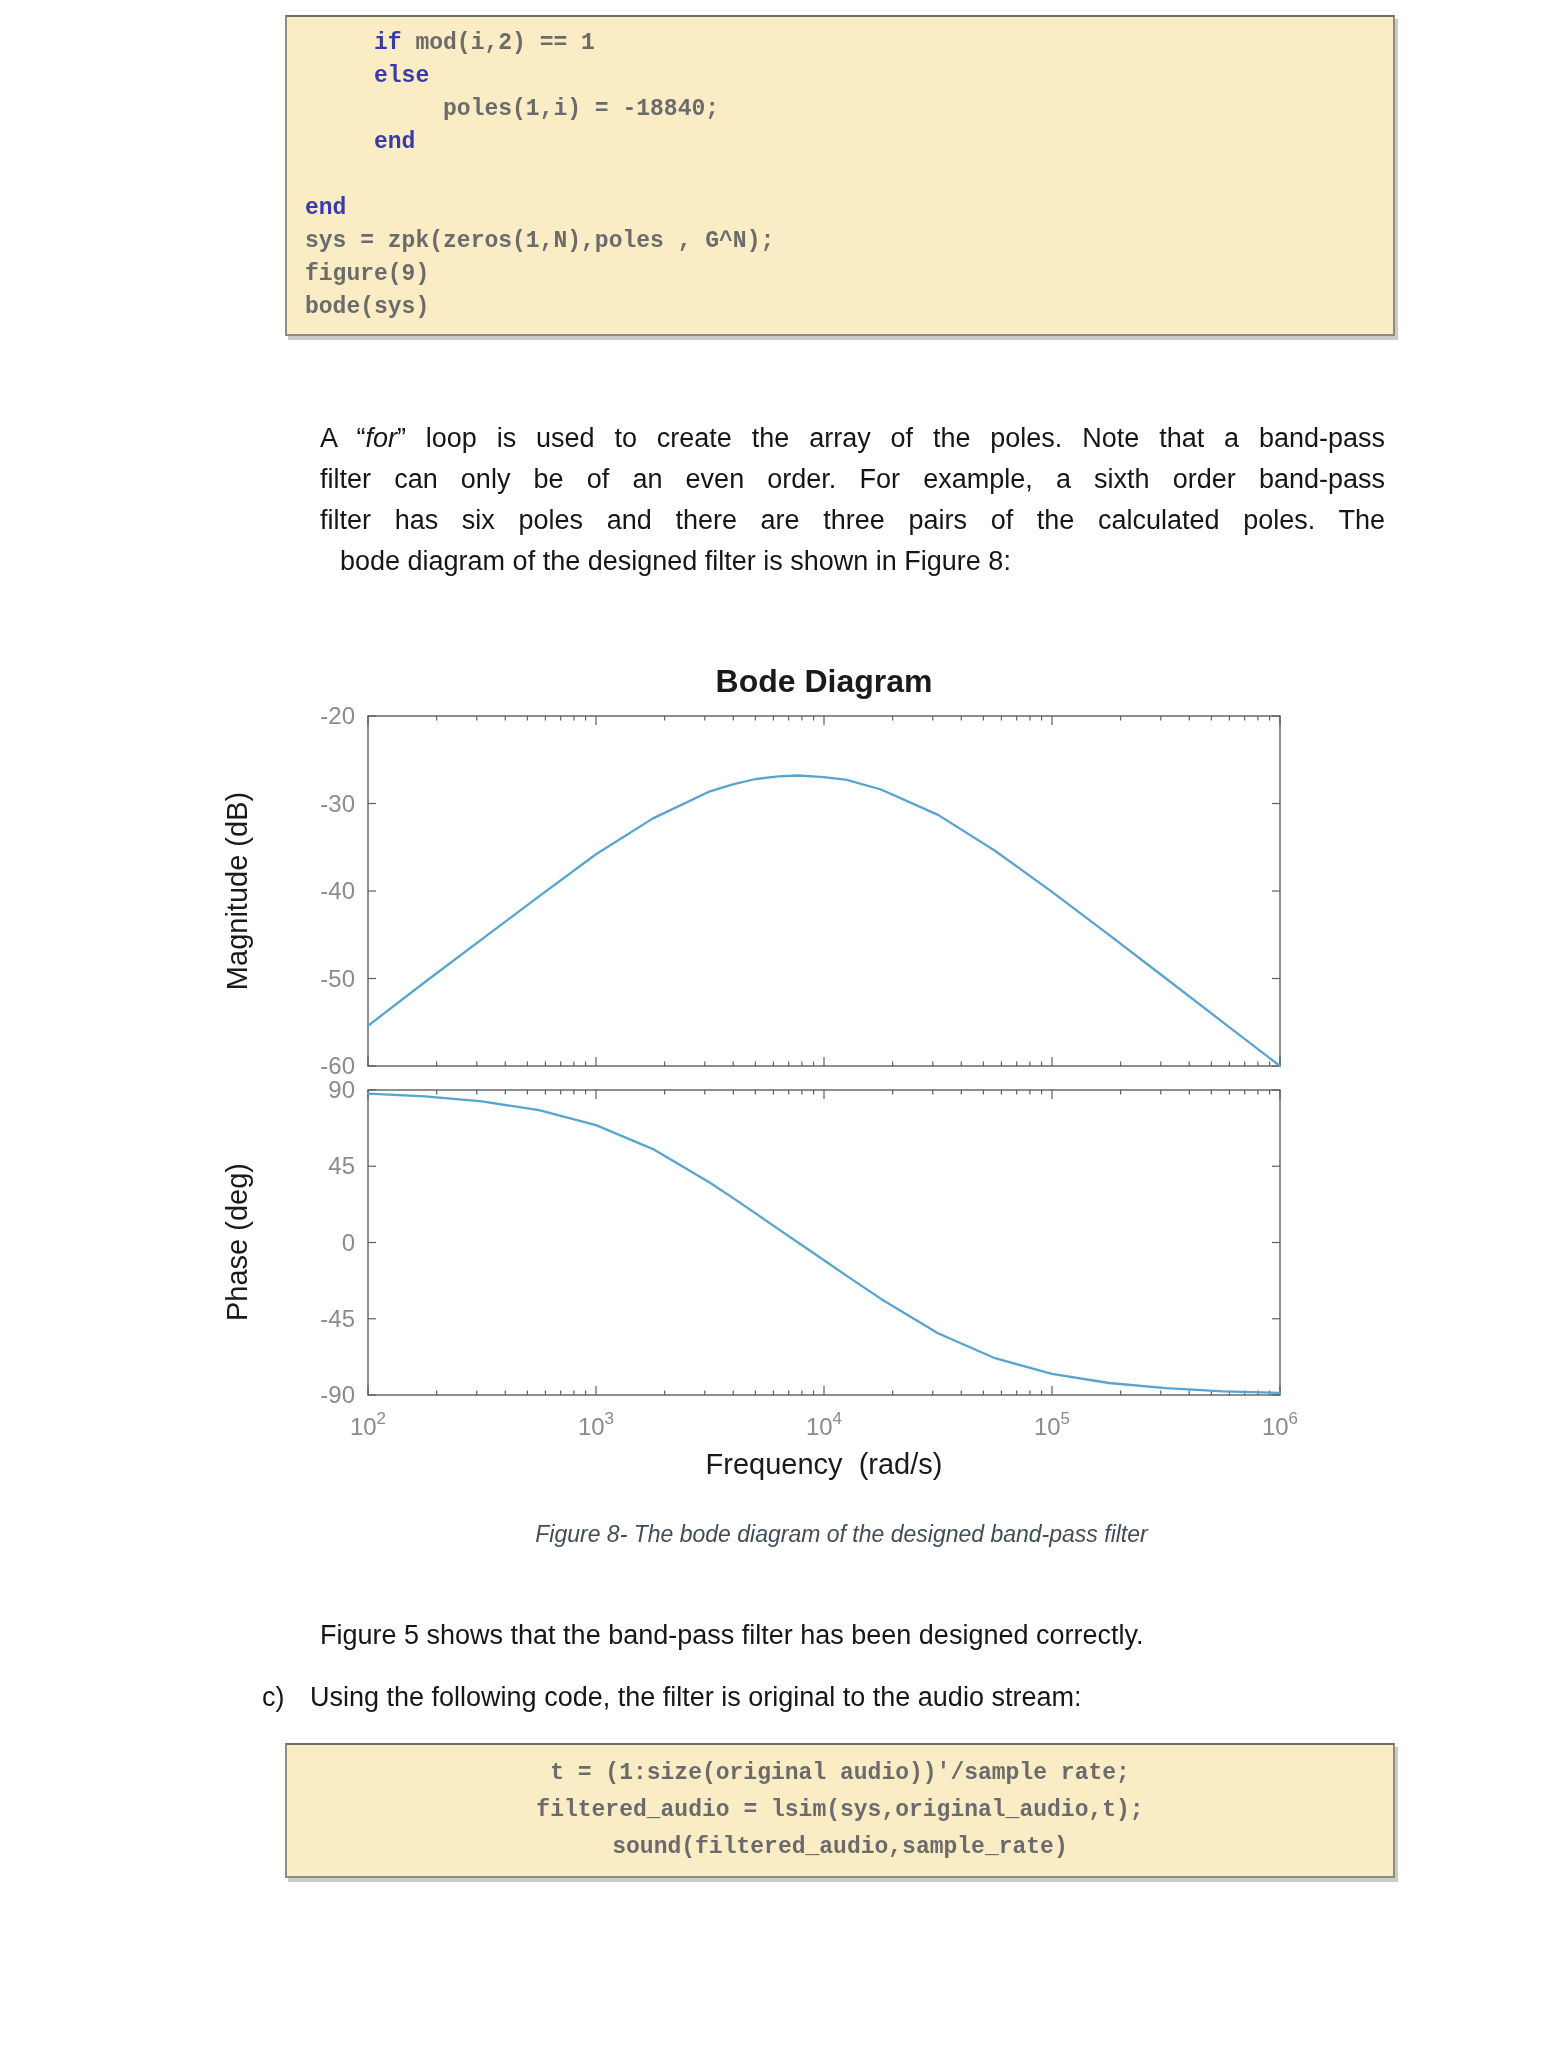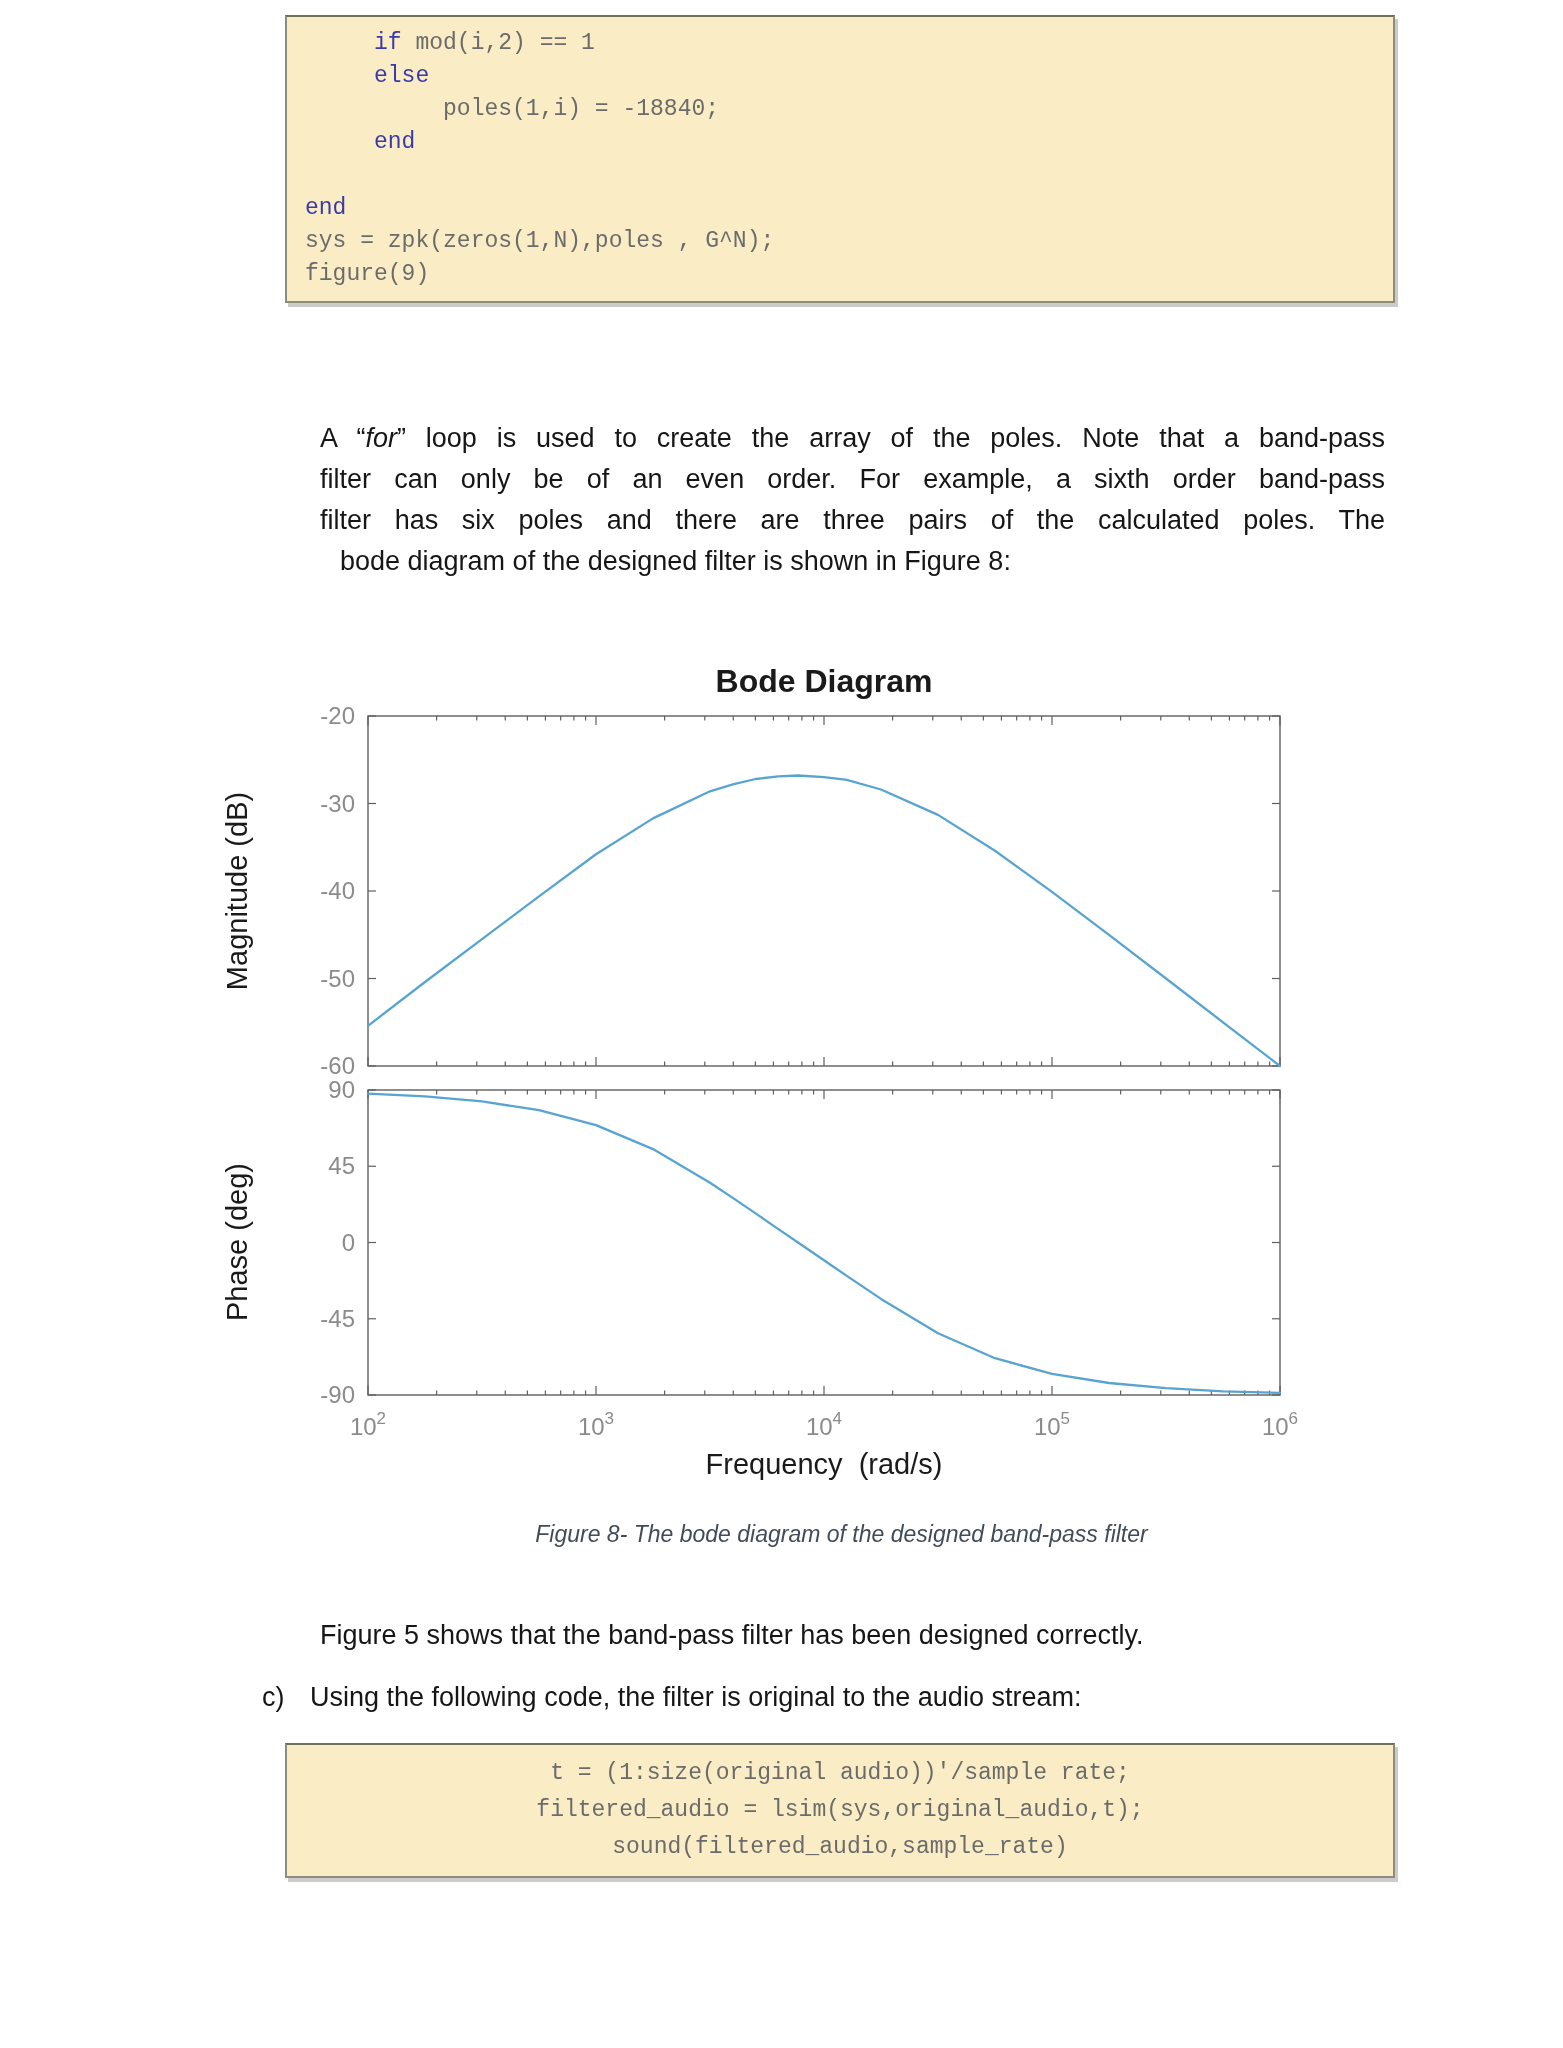--- a/index.html
+++ b/index.html
@@ -4,21 +4,21 @@
 <style>
   html,body{margin:0;padding:0;background:#ffffff;}
   .page{position:relative;width:1563px;height:2048px;background:#ffffff;overflow:hidden;
         font-family:"Liberation Sans", sans-serif;color:#1c1c1c;}
 
   
   .codebox{position:absolute;left:285px;width:1110px;box-sizing:border-box;
            background:#faedc6;border:2px solid #8d8d7f;border-top-color:#6f6f60;
            box-shadow:3px 4px 0 rgba(140,140,140,.45);
            padding:10px 18px 10px 18px;
-           font-family:"Liberation Mono", monospace;font-size:23px;color:#6b6b6b;}
+           font-family:"Liberation Mono", monospace;font-size:23px;color:#6b6b6b;font-weight:bold;}
   #codebox1{top:15px;}
   #codebox2{top:1743px;text-align:center;}
   .code-line{height:33px;line-height:33px;white-space:pre;}
   #codebox2 .code-line{height:37px;line-height:37px;}
   .code-line .kw{color:#3a3aa8;}
 
   
   .para{position:absolute;left:320px;top:418px;width:1065px;font-size:27px;color:#161616;}
   .para-line{line-height:41px;text-align:justify;text-align-last:justify;white-space:normal;}
   .para-line.last{text-align-last:left;margin-left:20px;}
@@ -48,20 +48,21 @@
 
   <section class="codebox" id="codebox1">
       <div class="code-line"><span>     </span><span class="kw">if</span><span> mod(i,2) == 1</span></div>
       <div class="code-line"><span>     </span><span class="kw">else</span></div>
       <div class="code-line"><span>          poles(1,i) = -18840;</span></div>
       <div class="code-line"><span>     </span><span class="kw">end</span></div>
       <div class="code-line"><span></span></div>
       <div class="code-line"><span class="kw">end</span></div>
       <div class="code-line"><span>sys = zpk(zeros(1,N),poles , G^N);</span></div>
       <div class="code-line"><span>figure(9)</span></div>
+      <div class="code-line"><span>bode(sys)</span></div>
     </section>
 
   <div class="para" id="para">
       <div class="para-line"><span>A “</span><span class="it">for</span><span>” loop is used to create the array of the poles. Note that a band-pass</span></div>
       <div class="para-line"><span>filter can only be of an even order. For example, a sixth order band-pass</span></div>
       <div class="para-line"><span>filter has six poles and there are three pairs of the calculated poles. The</span></div>
       <div class="para-line last"><span>bode diagram of the designed filter is shown in Figure 8:</span></div>
     </div>
 
   <div>

